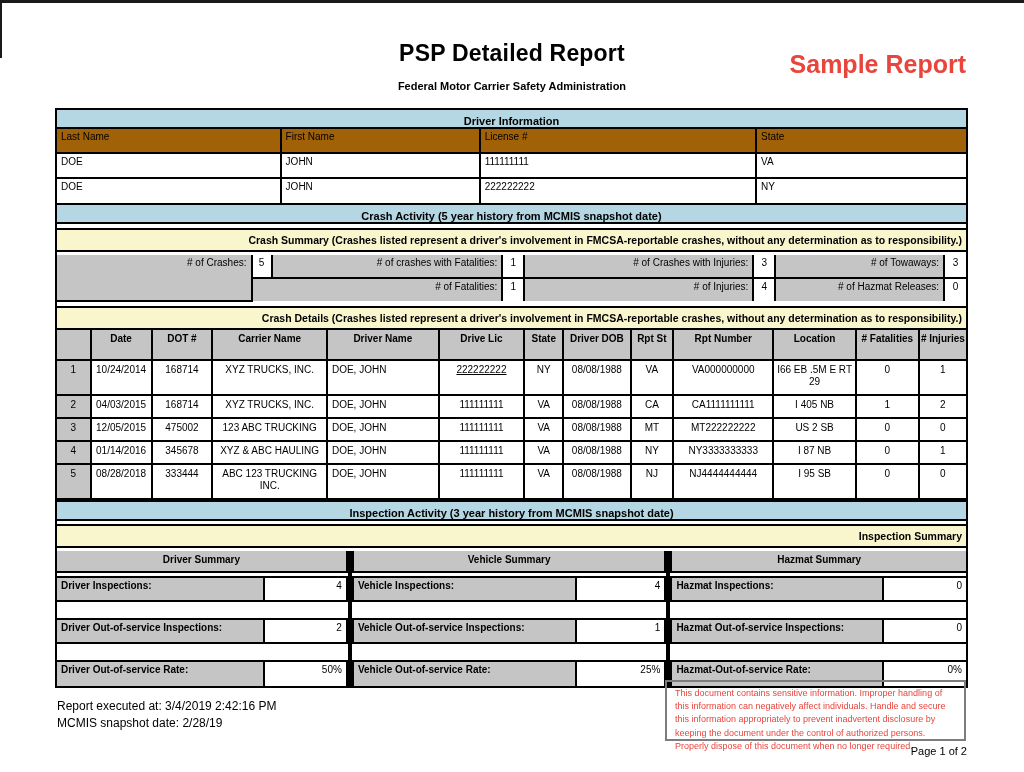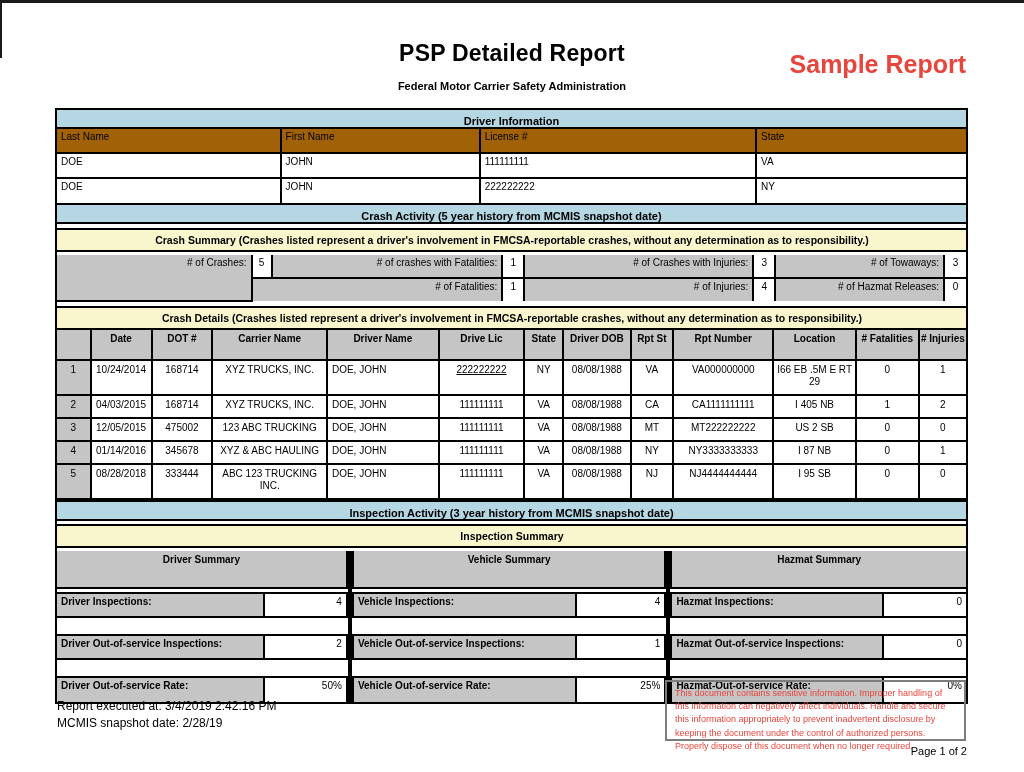--- a/index.html
+++ b/index.html
@@ -12,21 +12,21 @@
   .title-area { position:absolute; top:40px; left:0; width:1024px; text-align:center; }
   .title-area h1 { font-size:23px; font-weight:bold; letter-spacing:0.2px; }
   .subtitle { font-size:11px; font-weight:bold; margin-top:13px; }
   .watermark { position:absolute; top:50px; right:58px; font-size:25px; font-weight:bold; color:#e8453c; }
 
   .report { position:absolute; top:108px; left:55px; width:913px; border:2px solid #000; background:#fff; }
 
   .bar { width:100%; font-weight:bold; }
   .bar-blue { background:#b5d6e3; text-align:center; font-size:11px; padding:5px 2px 0; border-top:2px solid #000; border-bottom:2px solid #000; }
   .bar-blue.first { border-top:none; }
-  .bar-yellow { background:#f9f6ce; text-align:center; font-size:10.5px; padding:4px 4px 4px 5px; border-top:2px solid #000; border-bottom:2px solid #000; }
+  .bar-yellow { background:#f9f6ce; text-align:right; font-size:10.5px; padding:4px 4px 4px 5px; border-top:2px solid #000; border-bottom:2px solid #000; }
   .gap3 { height:3px; } .gap4 { height:4px; }
 
   table { border-collapse:collapse; width:100%; table-layout:fixed; }
   td, th { border:2px solid #000; font-size:10px; vertical-align:top; overflow:hidden; }
 
   
   .driver-table th { background:#a16207; font-weight:normal; text-align:left; padding:2px 4px 6px; height:24px; }
   .driver-table td { background:#fff; text-align:left; padding:2px 4px 8px; height:25px; }
   .driver-table tr:first-child th { border-top:none; }
   .driver-table td:first-child, .driver-table th:first-child { border-left:none; }
@@ -50,21 +50,21 @@
   .details td:first-child, .details th:first-child { border-left:none; }
   .details td:last-child, .details th:last-child { border-right:none; }
   .details tr:first-child th { border-top:none; }
   .u { text-decoration:underline; }
 
   
   .insp-wrap { display:flex; align-items:stretch; background:#fff; }
   .insp-col { display:flex; flex-direction:column; }
   .vsep { width:4px; background:#000; flex:0 0 4px; }
   .insp-head { background:#c5c5c5; border:2px solid #000; border-top:none; margin-bottom:3px;
-               text-align:center; font-weight:bold; font-size:10px; padding:3px 2px 22px; }
+               text-align:center; font-weight:bold; font-size:10px; padding:3px 2px 6px; }
   .col-a .insp-head, .col-a .insp-row { border-left:none; }
   .col-c .insp-head, .col-c .insp-row { border-right:none; }
   .insp-row { display:flex; border:2px solid #000; margin-bottom:16px; min-height:26px; }
   .insp-row:last-child { margin-bottom:0; border-bottom:none; }
   .insp-label { flex:0 0 72%; background:#c5c5c5; border-right:2px solid #000; font-weight:bold; font-size:10px; padding:2px 4px; }
   .insp-val { flex:1; background:#fff; text-align:right; font-size:10px; padding:2px 4px; }
 
   
   .exec-line { position:absolute; left:57px; top:699px; font-size:12px; }
   .snap-line { position:absolute; left:57px; top:716px; font-size:12px; }

